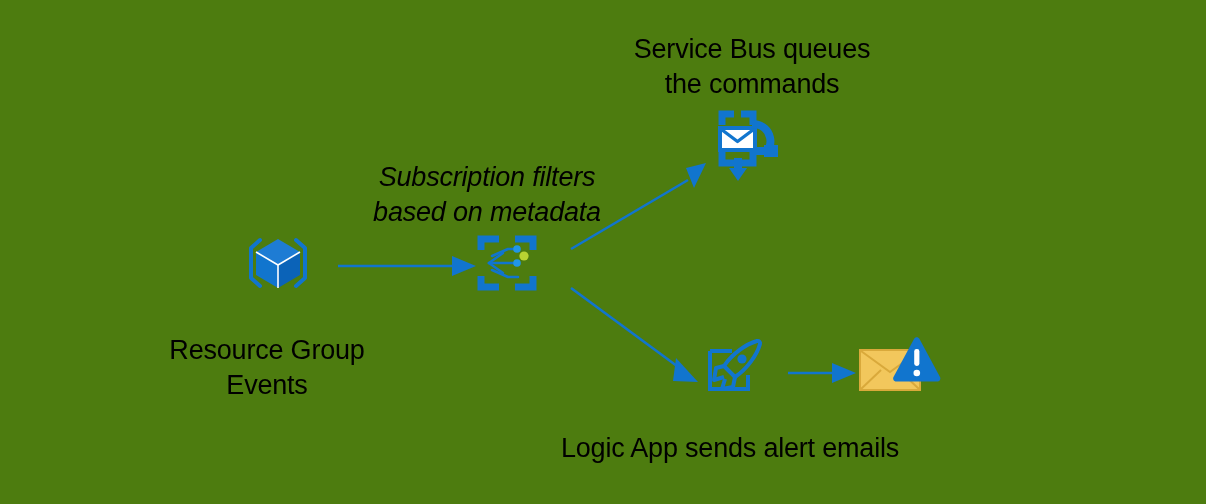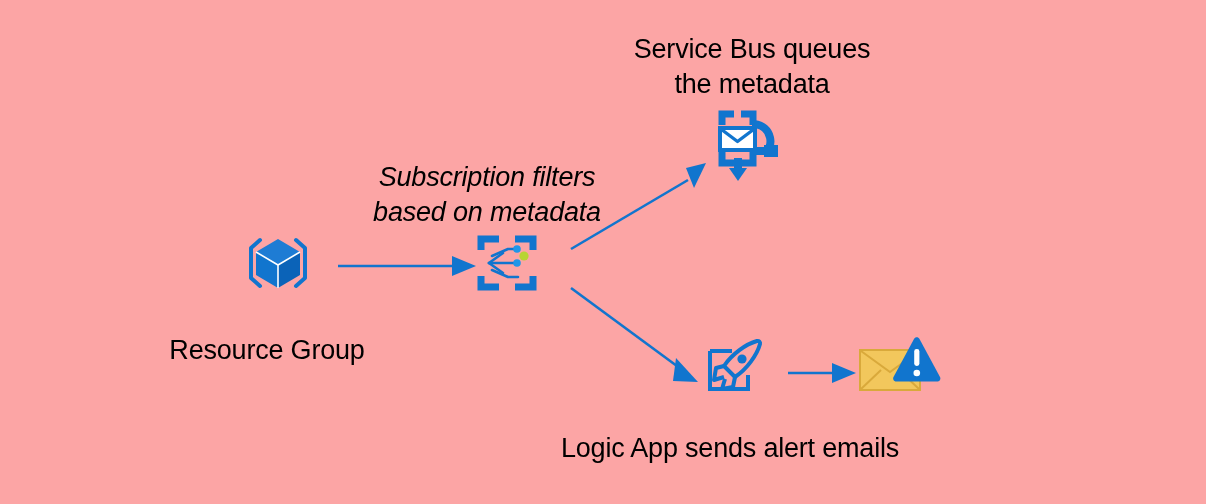--- a/index.html
+++ b/index.html
@@ -8,21 +8,21 @@
     padding: 0;
     background: #ffffff;
   }
   body {
     font-family: "Liberation Sans", sans-serif;
   }
   #canvas {
     position: relative;
     width: 1206px;
     height: 504px;
-    background: #fca5a5;
+    background: #4d7c0f;
     overflow: hidden;
   }
   .label {
     position: absolute;
     color: #000000;
     font-family: "Liberation Sans", sans-serif;
     font-size: 27px;
     line-height: 35px;
     text-align: center;
     white-space: pre;
@@ -61,25 +61,25 @@
       <line x1="571" y1="288" x2="681" y2="369" stroke="#1175CE" stroke-width="2.6"></line>
       <polygon points="676,358 698,382 673,381" fill="#1175CE"></polygon>
     </g>
 
     <g>
       <line x1="788" y1="373" x2="832" y2="373" stroke="#1175CE" stroke-width="2.6"></line>
       <polygon points="832,363 856,373 832,383" fill="#1175CE"></polygon>
     </g>
   </svg>
 
-  <div class="label" style="left:602px; top:32px; width:300px;"><span>Service Bus queues</span><br><span>the metadata</span></div>
+  <div class="label" style="left:602px; top:32px; width:300px;"><span>Service Bus queues</span><br><span>the commands</span></div>
 
   <div class="label" style="left:337px; top:160px; width:300px;font-style:italic;"><span>Subscription filters</span><br><span>based on metadata</span></div>
 
-  <div class="label" style="left:117px; top:333px; width:300px;"><span>Resource Group</span><br></div>
+  <div class="label" style="left:117px; top:333px; width:300px;"><span>Resource Group</span><br><span>Events</span></div>
 
   <div class="label" style="left:530px; top:423px; width:400px;margin-top:8px;"><span>Logic App sends alert emails</span></div>
 
   <div class="node-icon" style="left:243px; top:228px; width:70px; height:70px;">
     <svg width="70" height="70" viewBox="0 0 70 70" xmlns="http://www.w3.org/2000/svg">
 
       <path d="M17 12 L8 20 L8 50 L17 58" fill="none" stroke="#1175CE" stroke-width="4" stroke-linecap="round" stroke-linejoin="round"></path>
 
       <path d="M53 12 L62 20 L62 50 L53 58" fill="none" stroke="#1175CE" stroke-width="4" stroke-linecap="round" stroke-linejoin="round"></path>
 

